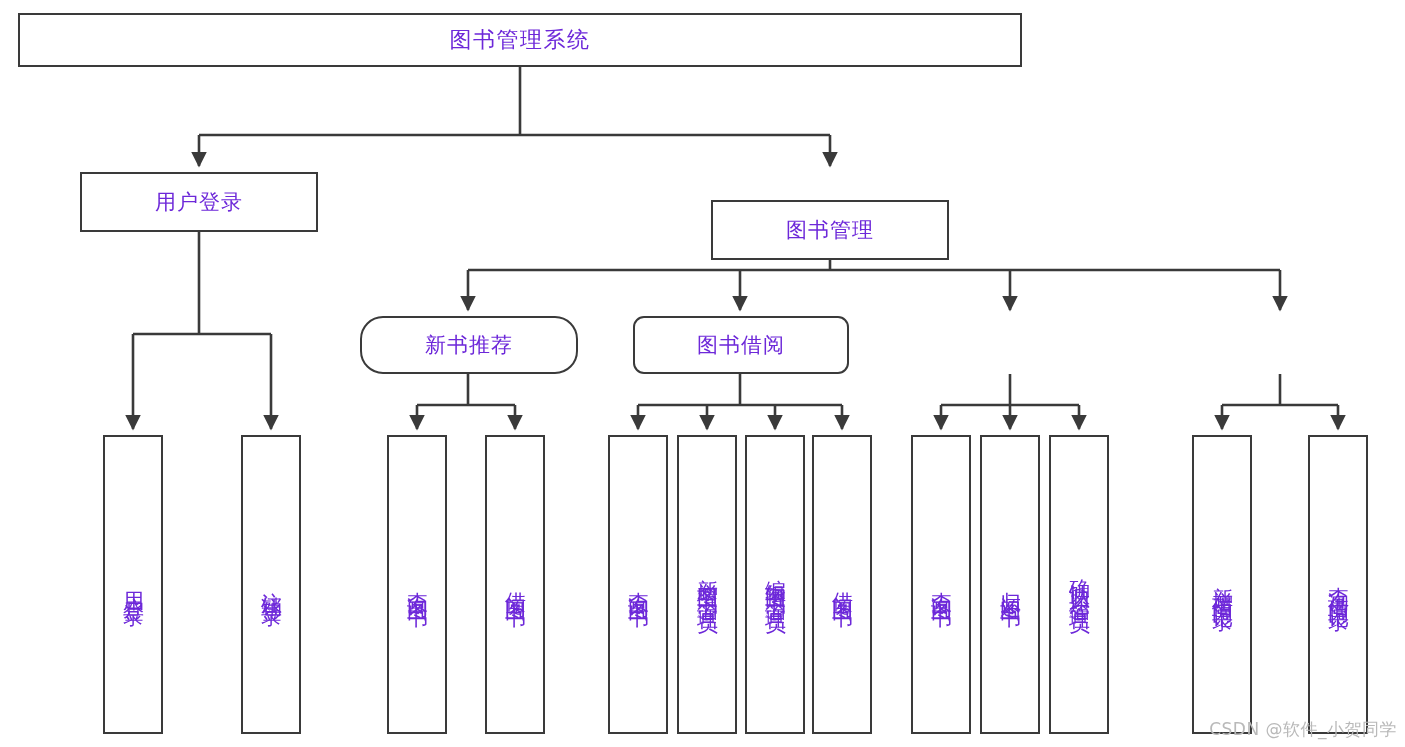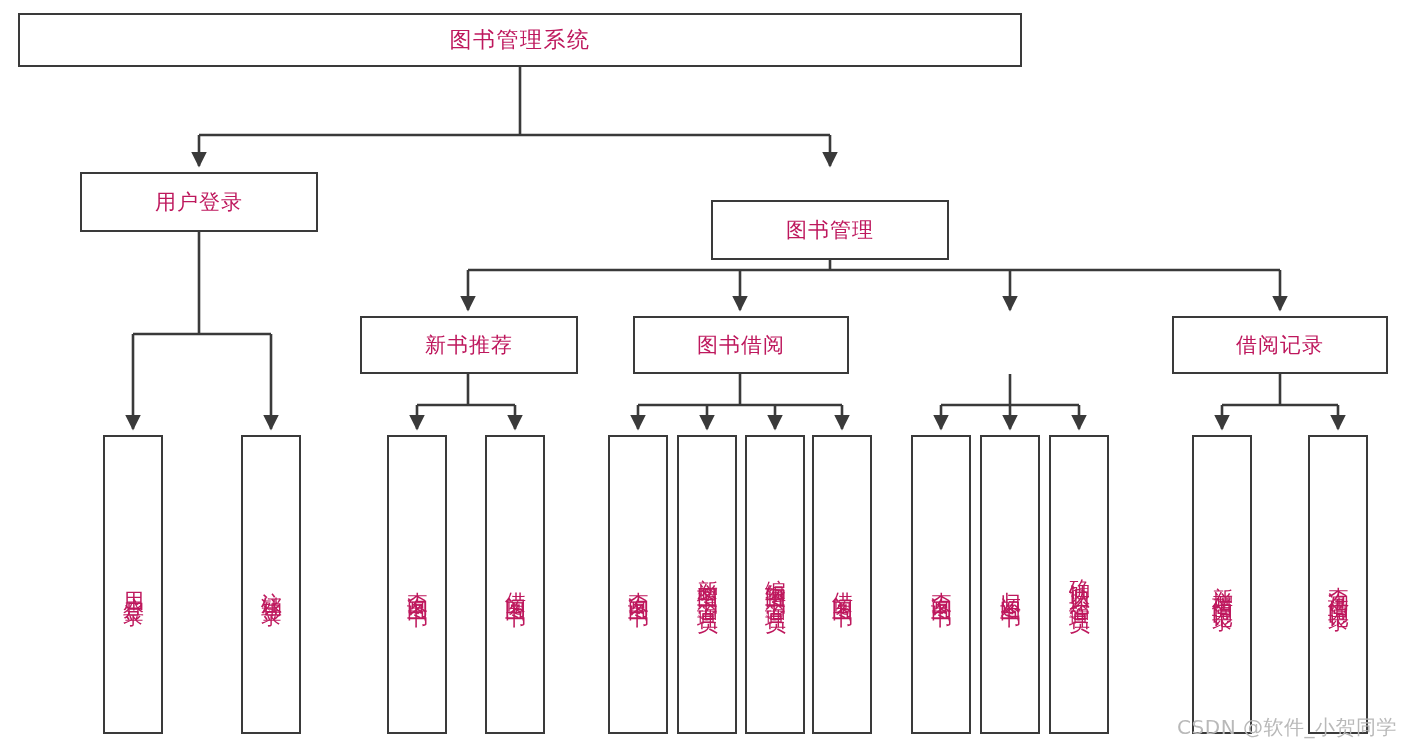--- a/index.html
+++ b/index.html
@@ -27,21 +27,21 @@
     pointer-events: none;
   }
   .node {
     position: absolute;
     box-sizing: border-box;
     border: 2.5px solid #3a3a3a;
     background: #ffffff;
     display: flex;
     align-items: center;
     justify-content: center;
-    color: #be185d;
+    color: #6d28d9;
   }
   .node .label {
     display: block;
     text-align: center;
     line-height: 1.18;
   }
   
   .node.h .label {
     font-size: 21px;
     letter-spacing: 1px;
@@ -65,21 +65,21 @@
     white-space: nowrap;
     max-height: 272px;
   }
   .node.v.tall .label {
     max-height: 288px;
   }
   #watermark {
     position: absolute;
     right: 8px;
     bottom: 6px;
-    font-size: 20px;
+    font-size: 17px;
     color: #b9b9b9;
     letter-spacing: 0.5px;
     white-space: nowrap;
     user-select: none;
   }
 </style>
 </head>
 <body>
 
 <div id="canvas">
@@ -138,28 +138,25 @@
     <span class="label">图书管理系统</span>
   </div>
 
   <div class="node h" style="left:80px; top:172px; width:238px; height:60px;">
     <span class="label">用户登录</span>
   </div>
   <div class="node h" style="left:711px; top:172px; width:238px; height:60px;margin-top:28px;">
     <span class="label">图书管理</span>
   </div>
 
-  <div class="node h" style="left:360px; top:316px; width:218px; height:58px;">
+  <div class="node h" style="left:360px; top:316px; width:218px; height:58px;border-radius:23px;">
     <span class="label">新书推荐</span>
   </div>
-  <div class="node h" style="left:633px; top:316px; width:216px; height:58px;">
+  <div class="node h" style="left:633px; top:316px; width:216px; height:58px;border-radius:11px;">
     <span class="label">图书借阅</span>
-  </div>
-  <div class="node h" style="left:1172px; top:316px; width:216px; height:58px;">
-    <span class="label">借阅记录</span>
   </div>
 
   <div class="node v" style="left:103px; top:435px; width:60px; height:299px;">
     <span class="label">用户登录</span>
   </div>
   <div class="node v" style="left:241px; top:435px; width:60px; height:299px;">
     <span class="label">注销登录</span>
   </div>
 
   <div class="node v" style="left:387px; top:435px; width:60px; height:299px;">

